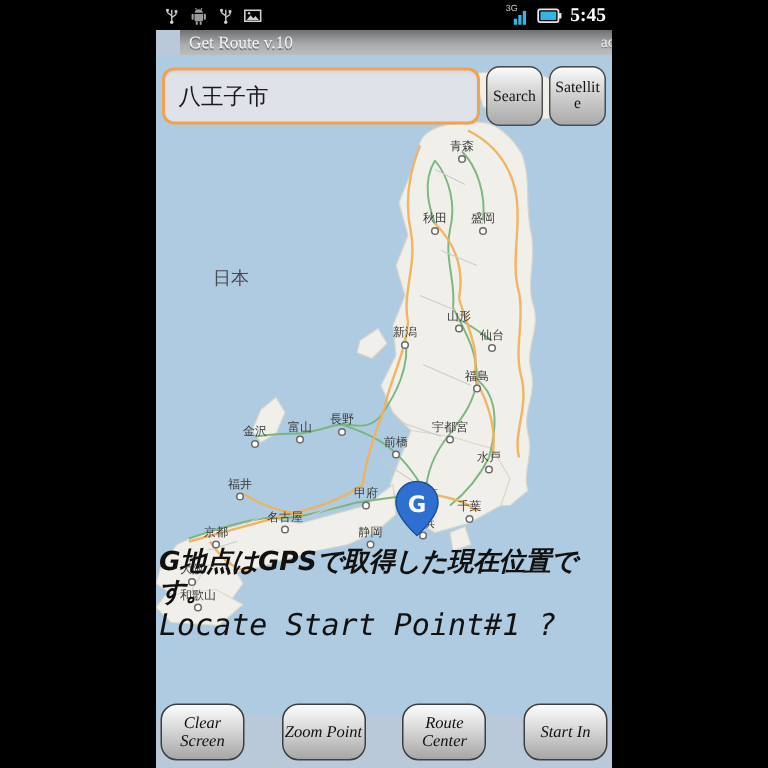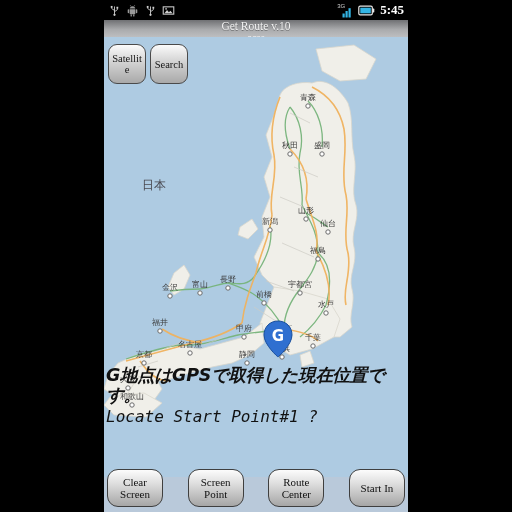--- a/index.html
+++ b/index.html
@@ -13,24 +13,24 @@
   .statusbar{position:absolute;left:0;top:0;width:304px;height:20px;background:#000;
     display:flex;align-items:center;padding:0 4px;box-sizing:border-box;}
   .sb-left{display:flex;align-items:center;gap:5px;flex:1;}
   .sb-right{display:flex;align-items:center;gap:4px;}
   .sb-ico{width:13px;height:13px;display:block;}
   .sb-time{color:#fff;font-family:"Liberation Serif",serif;font-size:13px;font-weight:bold;letter-spacing:0px;padding-left:1px;}
   .sig-wrap{position:relative;width:17px;height:13px;}
   .sig-3g{position:absolute;left:0;top:-1px;color:#cfcfcf;font-size:6px;font-family:"Liberation Sans",sans-serif;}
 
   
-  .titlebar{position:absolute;left:0;top:20px;width:304px;height:17px;
+  .titlebar{position:absolute;left:16px;top:20px;width:304px;height:17px;
     background:linear-gradient(to bottom,#6f7073 0%,#a9aaac 55%,#bdbec0 100%);
     display:flex;align-items:center;justify-content:space-between;
-    padding:0 6px;box-sizing:border-box;flex-direction:column;}
+    padding:0 6px;box-sizing:border-box;}
   .titlebar .t-l{color:#f2f2f2;font-family:"Liberation Serif",serif;font-size:11.5px;text-shadow:0 1px 0 rgba(0,0,0,.35);}
   .titlebar .t-r{color:#f2f2f2;font-family:"Liberation Serif",serif;font-size:10.5px;text-shadow:0 1px 0 rgba(0,0,0,.35);}
 
   
   .maparea{position:absolute;left:0;top:37px;width:304px;height:440px;overflow:hidden;background:#b0cbe0;}
   .map-svg{position:absolute;left:0;top:0;}
 
   .mlabel{font-family:"DejaVu Sans",sans-serif;font-size:8px;fill:#3b3b3b;}
   .mlabel-sea{font-family:"DejaVu Sans",sans-serif;font-size:12px;fill:#4a4a52;}
   .citydot{fill:#ffffff;stroke:#6b6b6b;stroke-width:1;}
@@ -47,30 +47,30 @@
      border:1px solid #4a4a4a;box-sizing:border-box;
      display:flex;align-items:center;justify-content:center;text-align:center;
      font-family:"Liberation Serif",serif;font-size:10.5px;color:#151515;line-height:11px;
      word-break:break-all;padding:0 2px;}
 
   
   .overlay{position:absolute;left:2px;top:365px;width:300px;}
   .ov-jp{font-family:"DejaVu Sans",sans-serif;font-style:italic;font-weight:bold;
      font-size:17.5px;color:#111;line-height:20px;letter-spacing:-0.3px;}
   .ov-en{font-family:"DejaVu Sans Mono","Liberation Mono",monospace;font-style:italic;
-     font-size:16px;color:#111;line-height:21px;margin-top:1px;}
+     font-size:20px;color:#111;line-height:21px;margin-top:1px;}
 
   
   .btnrow{position:absolute;left:0;bottom:3px;width:304px;height:42px;
      display:flex;align-items:center;justify-content:space-between;padding:0 3px;box-sizing:border-box;}
   .btmbtn{width:56px;height:38px;border-radius:11px;
      background:linear-gradient(to bottom,#fcfcfc 0%,#dcdcdc 40%,#a6a6a6 100%);
      border:1px solid #3f3f3f;box-sizing:border-box;
      display:flex;align-items:center;justify-content:center;text-align:center;
-     font-family:"Liberation Serif",serif;font-size:11px;color:#111;line-height:12px;}
+     font-family:"Liberation Serif",serif;font-size:11px;color:#111;line-height:12px;font-style:italic;}
 
   
   .gpin-text{font-family:"DejaVu Sans",sans-serif;font-size:15px;font-weight:bold;fill:#ffffff;}
 </style>
 </head>
 <body>
 
 <div id="screen">
   <div id="device">
 
@@ -267,30 +267,31 @@
 
         <g>
           <path d="M174 284 C166 284 160 290 160 298 C160 308 174 320 174 320
                    C174 320 188 308 188 298 C188 290 182 284 174 284 Z" fill="#2f6fd0" stroke="#1a4f9c" stroke-width="1"></path>
           <text class="gpin-text" x="174" y="304" text-anchor="middle">G</text>
         </g>
       </svg>
     </div>
 
     <div class="searchrow">
+      <div class="searchbox" placeholder="">八王子市</div>
+      <div class="pillbtn">Search</div>
       <div class="pillbtn">Satellite</div>
-      <div class="pillbtn">Search</div>
     </div>
 
     <div class="overlay">
       <div class="ov-jp">G地点はGPSで取得した現在位置です。</div>
       <div class="ov-en">Locate Start Point#1 ?</div>
     </div>
 
     <div class="btnrow" id="btnrow">
         <div class="btmbtn">Clear Screen</div>
-        <div class="btmbtn">Screen Point</div>
+        <div class="btmbtn">Zoom Point</div>
         <div class="btmbtn">Route Center</div>
         <div class="btmbtn">Start In</div>
       </div>
 
   </div>
 </div>
 
 </body></html>

